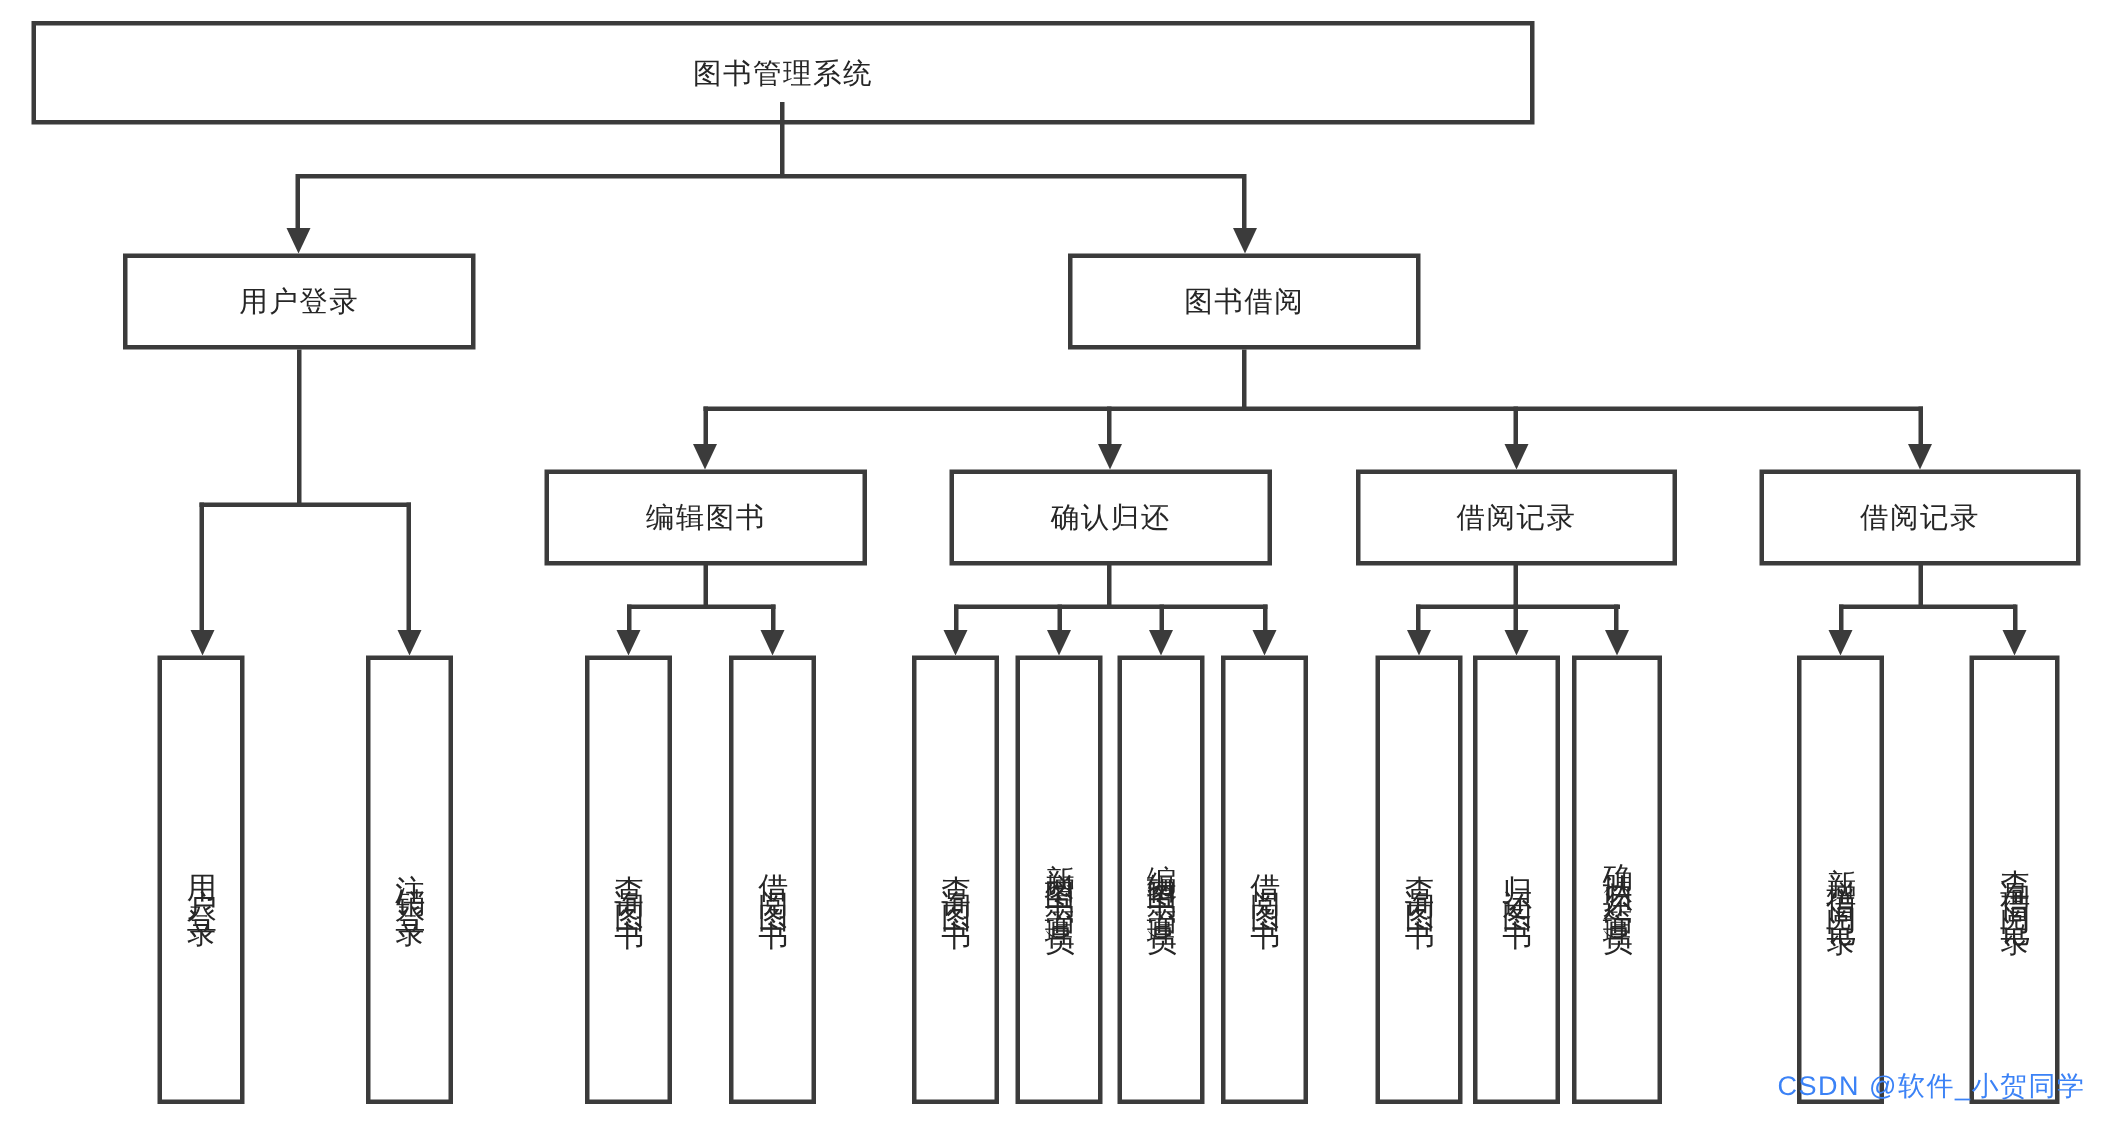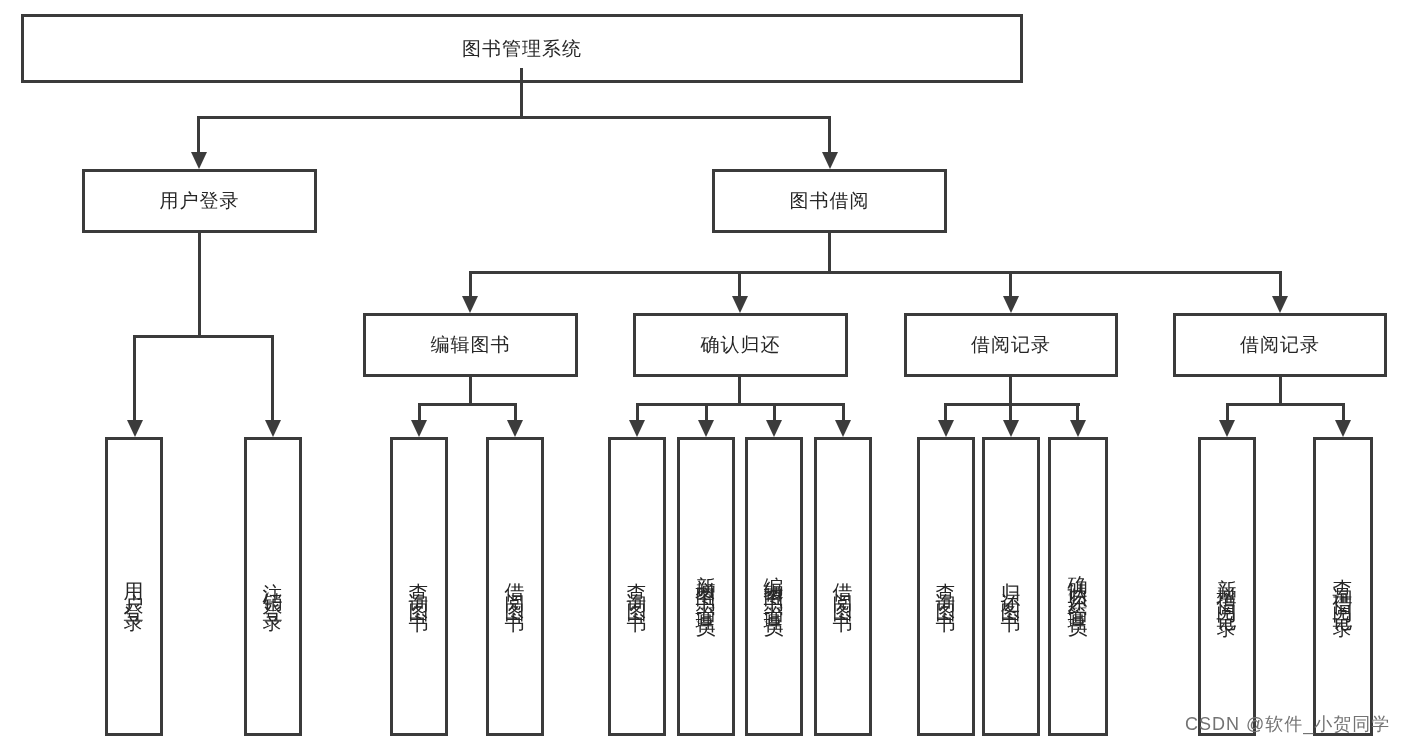--- a/index.html
+++ b/index.html
@@ -21,21 +21,21 @@
   }
   .hline{position:absolute;height:3px;background:#3b3b3b;}
   .vline{position:absolute;width:3px;background:#3b3b3b;}
   .arrow{
     position:absolute;width:0;height:0;
     border-left:8px solid transparent;border-right:8px solid transparent;
     border-top:17px solid #3b3b3b;
   }
   .watermark{
     position:absolute;left:1185px;top:712px;z-index:5;
-    font-size:18px;color:#737373;letter-spacing:1px;white-space:nowrap;
+    font-size:18px;color:#3b82f6;letter-spacing:1px;white-space:nowrap;
   }
 </style>
 </head>
 <body>
 
 <div class="canvas">
 
   <div class="box-h" style="left:21px;top:14px;width:1002px;height:69px;">图书管理系统</div>
 
   <div class="vline" style="left:520px;top:68px;height:49px;"></div>

